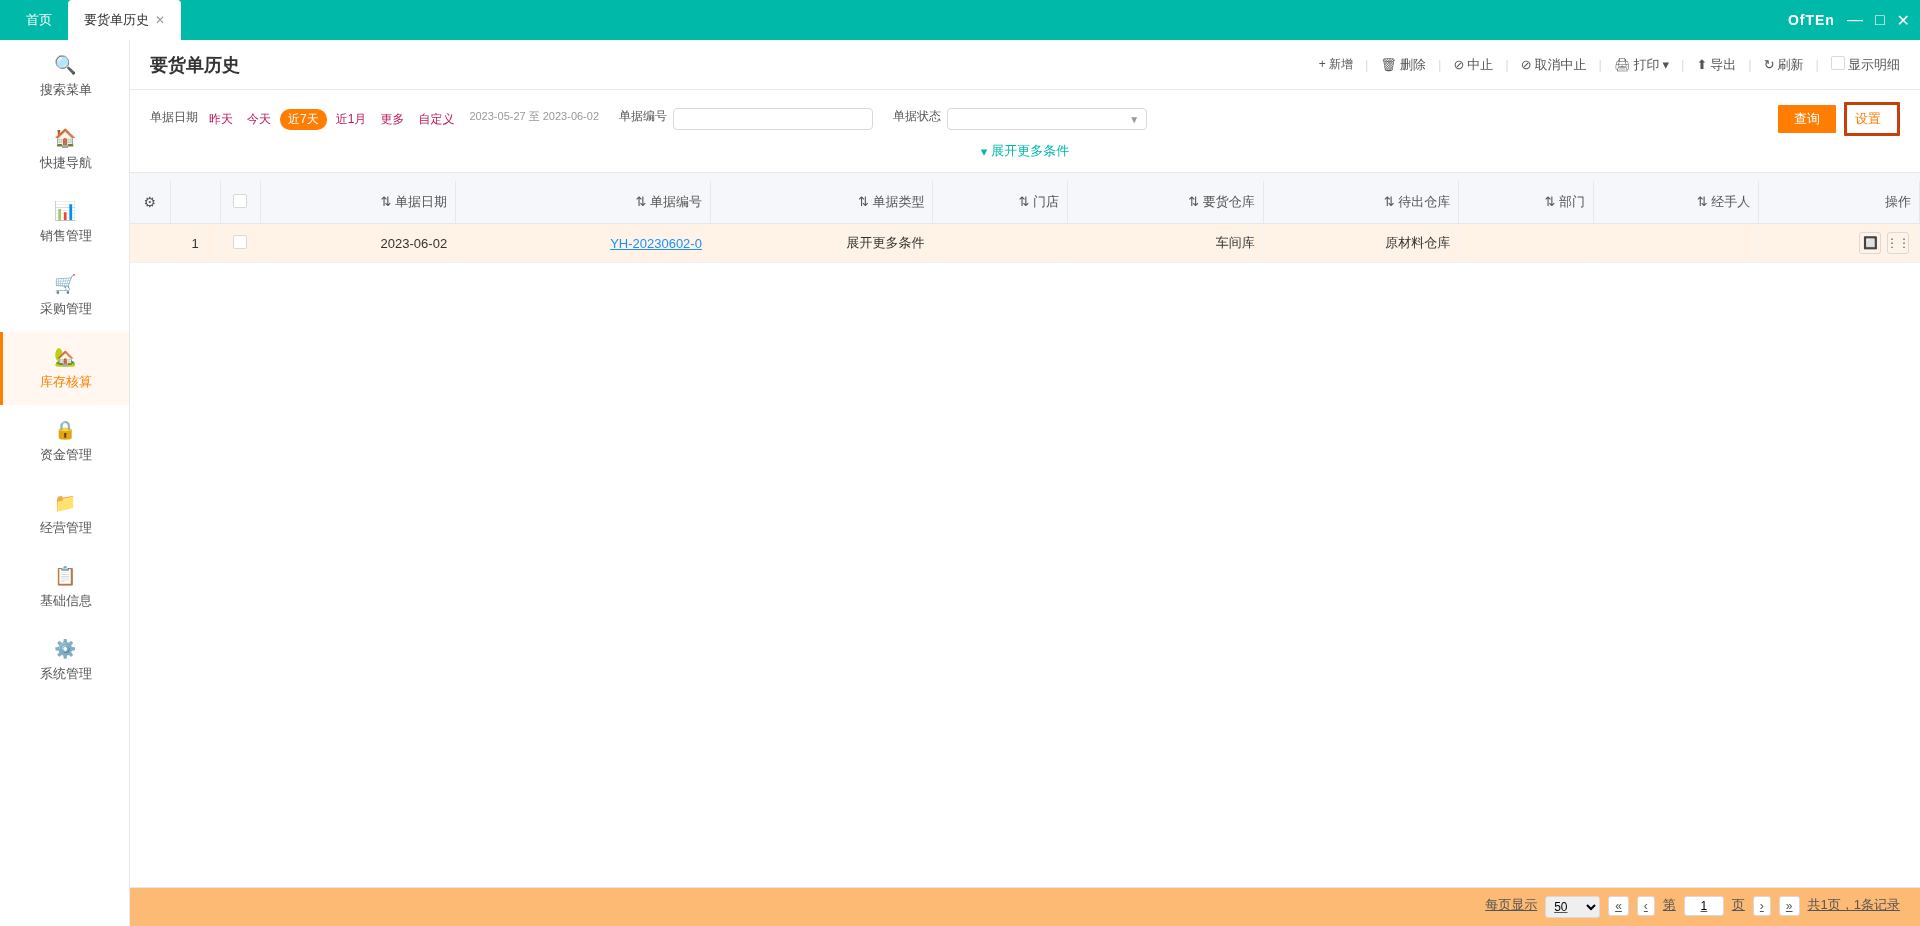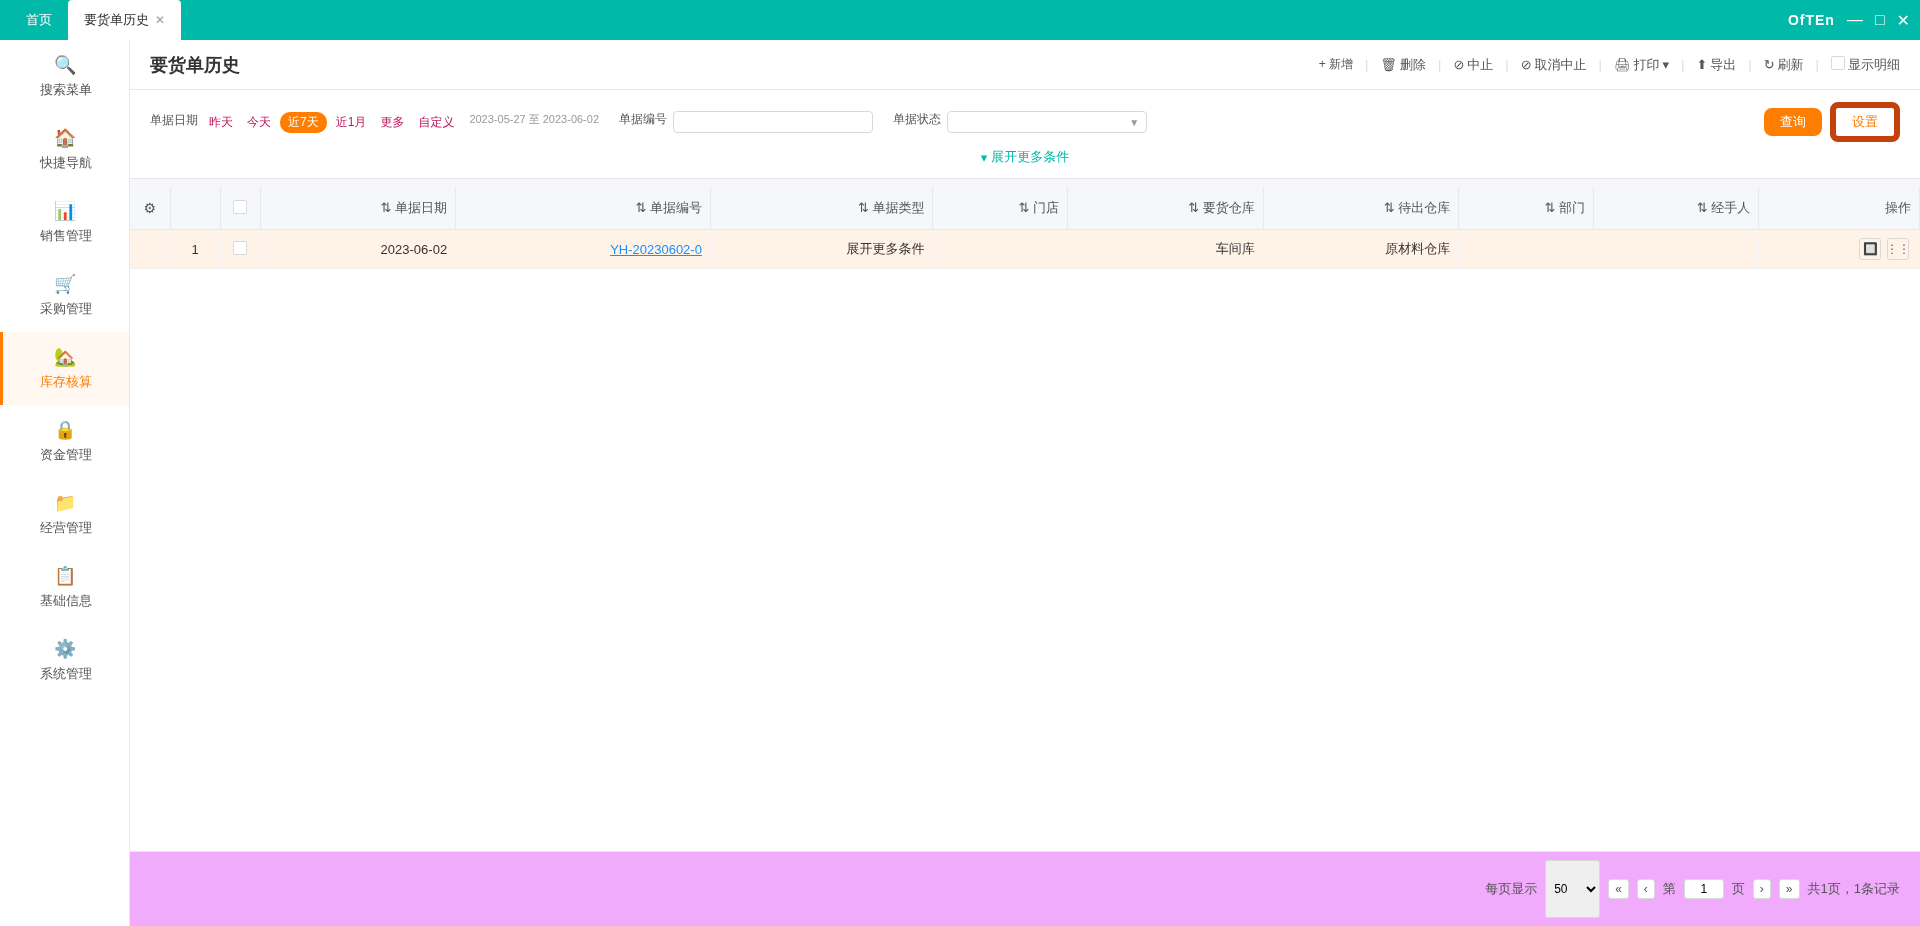--- a/index.html
+++ b/index.html
@@ -132,21 +132,21 @@
       cursor: pointer;
       font-size: 12px;
       white-space: nowrap;
     }
     .toolbar-btn.danger { color: #555; }
     .toolbar-btn-primary {
       background: #ff7d00;
       color: #fff;
       border: none;
       padding: 5px 16px;
-      border-radius: 8px;
+      border-radius: 1px;
       cursor: pointer;
       font-size: 13px;
     }
     .toolbar-divider { color: #ddd; }
     .display-detail-label {
       display: flex;
       align-items: flex-start;
       gap: 3px;
       font-size: 12px;
       color: #555;
@@ -312,35 +312,36 @@
       align-items: center;
       flex-shrink: 0;
     }
     .footer-sum {
       color: #555;
       font-size: 12px;
     }
 
     
     .pagination-bar {
-      background: #f0abfc;
+      background: #fdba74;
       border-top: 1px solid #e8e8e8;
       padding: 8px 20px;
       display: flex;
-      align-items: center;
+      align-items: flex-start;
       justify-content: flex-end;
       gap: 8px;
       flex-shrink: 0;
       font-size: 12px;
       color: #555;
+      text-decoration: underline;
     }
     .pagination-select {
       border: 1px solid #d9d9d9;
       border-radius: 3px;
-      padding: 20px 4px;
+      padding: 2px 4px;
       font-size: 12px;
       width: 55px;
     }
     .page-btn {
       padding: 2px 6px;
       border: 1px solid #d9d9d9;
       border-radius: 3px;
       background: #fff;
       cursor: pointer;
       font-size: 12px;
@@ -515,21 +516,21 @@
           <span class="filter-label">单据状态</span>
           <div class="filter-select-wrapper">
             <select class="filter-select">
               <option value=""></option>
             </select>
           </div>
         </div>
 
         <div style="margin-left: auto; display: flex; gap: 8px; align-items: center;">
           <button class="toolbar-btn-primary">查询</button>
-          <button class="toolbar-btn-primary" style="background: #fff; color: #ff7d00; border: 6px solid #c2410c;">设置</button>
+          <button class="toolbar-btn-primary" style="background: #fff; color: #ff7d00; border: 3px solid #c2410c; padding-left: 8px;">设置</button>
         </div>
       </div>
       <div class="expand-more">
         <span>▾</span>
         <span>展开更多条件</span>
       </div>
     </div>
 
     <div class="table-container">
       <table>

